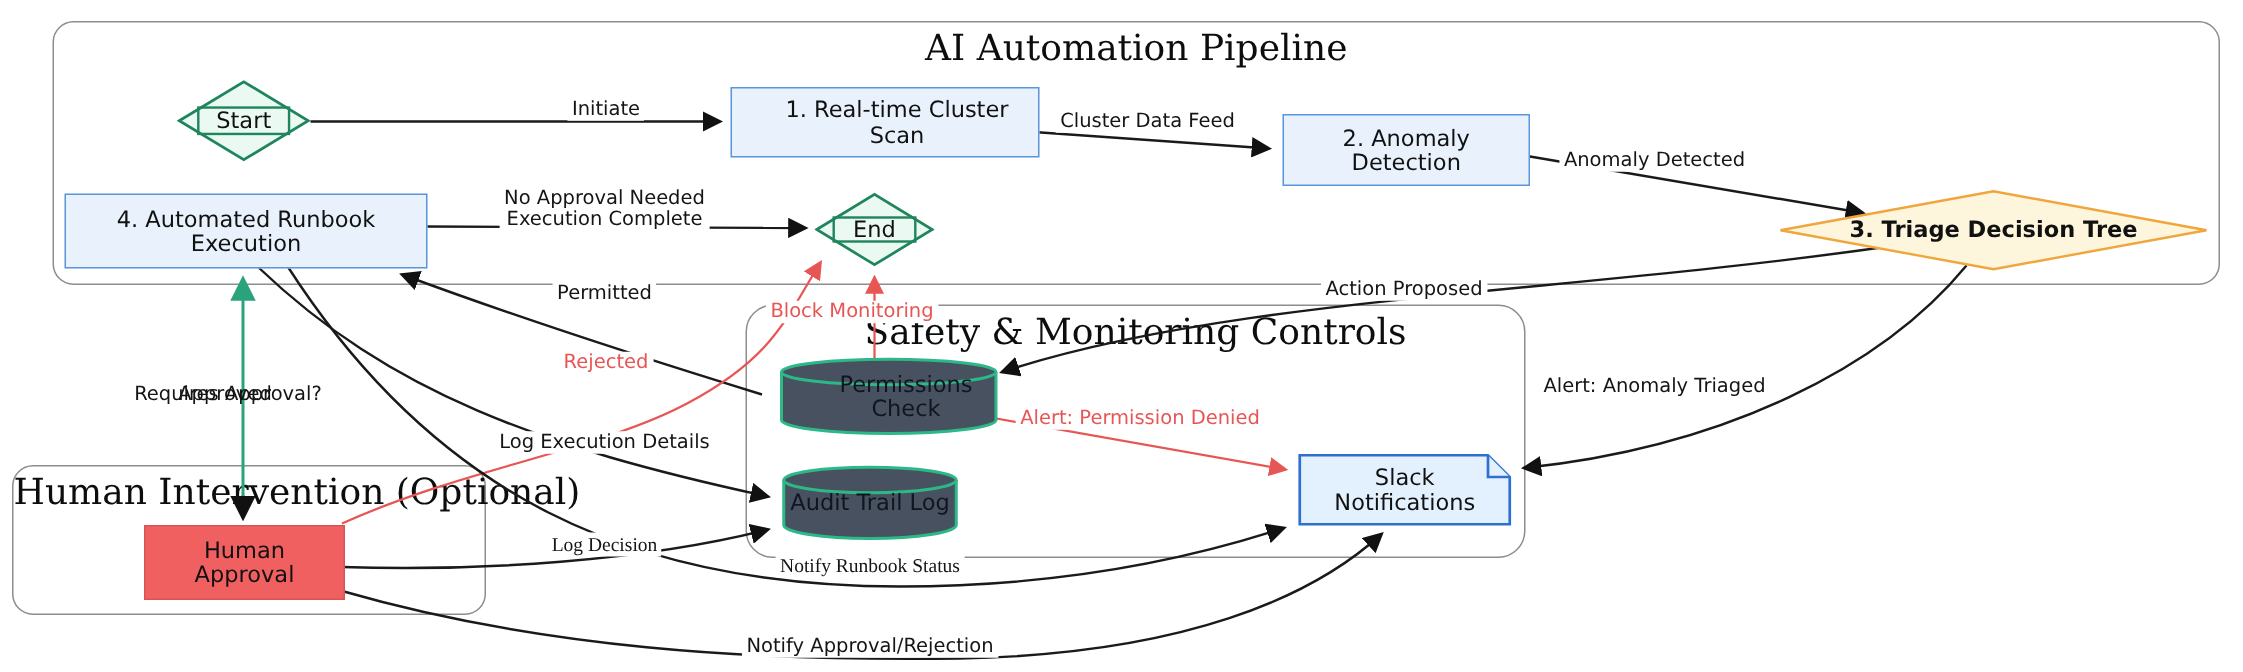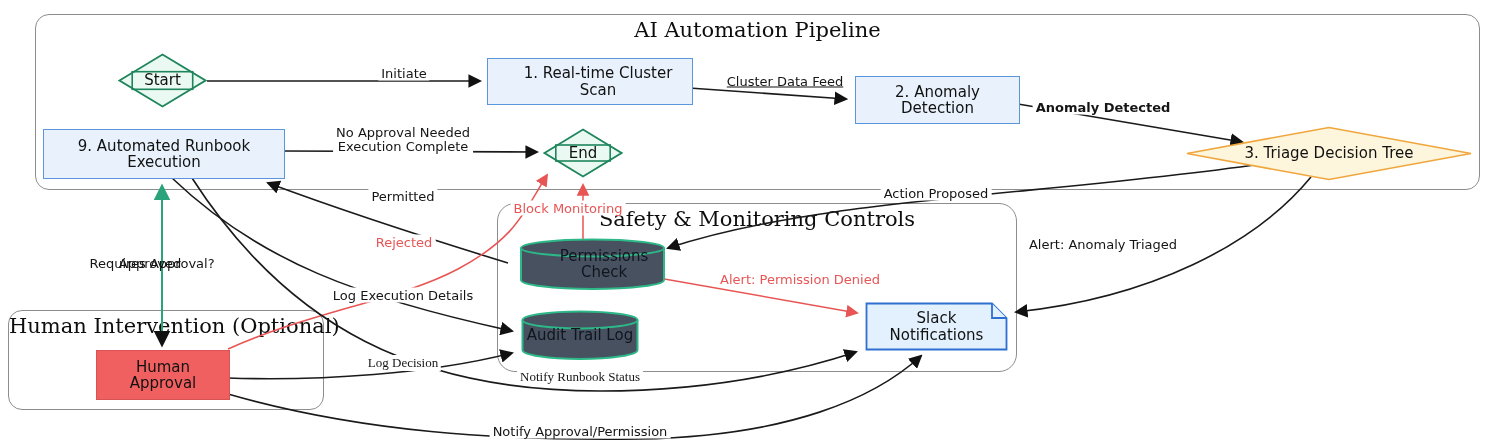--- a/index.html
+++ b/index.html
@@ -2,21 +2,21 @@
 <html style="--process-fill: #e9f2fc; --process-border: #5b96dc; --terminal-fill: #eaf9f1; --terminal-border: #1f855c; --decision-fill: #fdf6dd; --decision-border: #f0a63c; --datastore-fill: #475160; --datastore-border: #2db887; --alert-fill: #f16060; --alert-border: #d85454; --note-fill: #e3f0fd; --note-border: #2f6fd0; --edge: #1a1a1a; --edge-red: #e85555; --edge-green: #2aa37c; --container-border: #8d8d8d;"><head>
 <meta charset="utf-8">
 <style>
   html,body{margin:0;padding:0;background:#fff;}
   #canvas{position:relative;width:1495px;height:448px;background:#fff;
           font-family:"DejaVu Sans","Liberation Sans",sans-serif;color:#111;overflow:hidden;}
 
   
   .container{position:absolute;border:1.5px solid var(--container-border);border-radius:14px;background:transparent;}
   .ctitle{position:absolute;top:3px;left:0;right:0;text-align:center;
-          font-family:"DejaVu Serif","Liberation Serif",serif;font-size:21px;color:#0d0d0d;white-space:nowrap;}
+          font-family:"DejaVu Serif","Liberation Serif",serif;font-size:24px;color:#0d0d0d;white-space:nowrap;}
   .c-pipeline{left:35px;top:14px;width:1443px;height:174px;}
   .c-safety{left:497px;top:203px;width:518px;height:167px;border-radius:18px;}
   .c-human{left:8px;top:310px;width:314px;height:98px;}
 
   
   #edges{position:absolute;left:0;top:0;width:1495px;height:448px;}
   .edge{fill:none;stroke:var(--edge);stroke-width:1.6px;}
   .edge.red{stroke:var(--edge-red);stroke-width:1.5px;}
   .edge.green{stroke:var(--edge-green);stroke-width:2px;}
   .mk-black{fill:#111;}.mk-red{fill:var(--edge-red);}.mk-green{fill:var(--edge-green);}
@@ -24,51 +24,51 @@
   
   .node{position:absolute;display:flex;align-items:center;justify-content:center;
         font-size:15px;text-align:center;line-height:1.1;}
   .rect-node{background:var(--process-fill);border:1.6px solid var(--process-border);}
   .n-scan{left:487px;top:58px;width:188px;height:45px;padding-left:16px;}
   .n-anomaly{left:855px;top:76px;width:163px;height:46px;}
   .n-runbook{left:43px;top:129px;width:240px;height:48px;}
   .n-approval{left:96px;top:350px;width:132px;height:48px;background:var(--alert-fill);border:1.6px solid var(--alert-border);}
   .n-start{left:118px;top:53px;width:89px;height:55px;}
   .n-end{left:543px;top:128px;width:80px;height:50px;}
-  .n-triage{left:1185px;top:126px;width:288px;height:55px;}
+  .n-triage{left:1185px;top:126px;width:288px;height:55px;font-weight:bold;}
   .n-permissions{left:508px;top:238px;width:146px;height:52px;padding-left:23px;}
   .n-audit{left:521px;top:310px;width:118px;height:50px;}
   .n-slack{left:865px;top:302px;width:143px;height:49px;}
   .node svg{position:absolute;left:0;top:0;width:100%;height:100%;}
   .node .nlabel{position:relative;z-index:2;padding:0 4px;}
   .term-poly{fill:var(--terminal-fill);stroke:var(--terminal-border);stroke-width:1.8px;}
   .term-rect{fill:none;stroke:var(--terminal-border);stroke-width:1.6px;}
   .dec-poly{fill:var(--decision-fill);stroke:var(--decision-border);stroke-width:1.6px;}
   .cyl{fill:var(--datastore-fill);stroke:var(--datastore-border);stroke-width:2px;}
   .cyl-label{color:#10151f;}
   .note-path{fill:var(--note-fill);stroke:var(--note-border);stroke-width:1.8px;}
 
   
   .elabel{position:absolute;transform:translate(-50%,-50%);background:#fff;font-size:13px;
           padding:0 3px;white-space:nowrap;z-index:3;color:#151515;}
   .elabel.red{color:var(--edge-red);}
   .elabel.nobg{background:transparent;padding:0;}
   .l-initiate{left:404px;top:73px;}
-  .l-cluster{left:785px;top:81px;text-decoration:underline;}
-  .l-anomalydet{left:1103px;top:107px;font-weight:bold;}
+  .l-cluster{left:765px;top:81px;}
+  .l-anomalydet{left:1103px;top:107px;}
   .l-noapproval{left:403px;top:140px;text-align:center;line-height:1.08;}
   .l-action{left:936px;top:193px;}
   .l-permitted{left:403px;top:196px;}
   .l-block{left:568px;top:208px;}
   .l-rejected{left:404px;top:242px;}
   .l-requires{left:152px;top:263px;}
   .l-approved{left:150px;top:263px;}
   .l-logexec{left:403px;top:295px;}
-  .l-alertperm{left:800px;top:279px;}
-  .l-alertanom{left:1103px;top:244px;}
+  .l-alertperm{left:760px;top:279px;}
+  .l-alertanom{left:1103px;top:258px;}
   .l-logdec{left:403px;top:363px;font-family:Liberation Serif, serif;}
   .l-notifyrun{left:580px;top:377px;font-family:Liberation Serif, serif;}
   .l-notifyappr{left:580px;top:431px;}
 </style>
 </head>
 <body>
 
 <div id="canvas">
 
   <div class="container c-pipeline">
@@ -128,21 +128,21 @@
   </div>
 
   <div class="node n-triage">
     <svg viewBox="0 0 288 55">
       <polygon class="dec-poly" points="2,27.5 144,1.5 286,27.5 144,53.5"></polygon>
     </svg>
     <span class="nlabel">3. Triage Decision Tree</span>
   </div>
 
   <div class="node rect-node n-runbook">
-    <span class="nlabel">9. Automated Runbook Execution</span>
+    <span class="nlabel">4. Automated Runbook Execution</span>
   </div>
 
   <div class="node n-end">
     <svg viewBox="0 0 80 50">
       <polygon class="term-poly" points="1.5,25 40,1.5 78.5,25 40,48.5"></polygon>
       <rect class="term-rect" x="12.8" y="17" width="54.4" height="16"></rect>
     </svg>
     <span class="nlabel">End</span>
   </div>
 
@@ -185,15 +185,15 @@
   <span class="elabel l-permitted">Permitted</span>
   <span class="elabel red l-block">Block Monitoring</span>
   <span class="elabel red l-rejected">Rejected</span>
   <span class="elabel nobg l-requires">Requires Approval?</span>
   <span class="elabel nobg l-approved">Approved</span>
   <span class="elabel l-logexec">Log Execution Details</span>
   <span class="elabel red l-alertperm">Alert: Permission Denied</span>
   <span class="elabel l-alertanom">Alert: Anomaly Triaged</span>
   <span class="elabel l-logdec">Log Decision</span>
   <span class="elabel l-notifyrun">Notify Runbook Status</span>
-  <span class="elabel l-notifyappr">Notify Approval/Permission</span>
+  <span class="elabel l-notifyappr">Notify Approval/Rejection</span>
 
 </div>
 
 </body></html>

